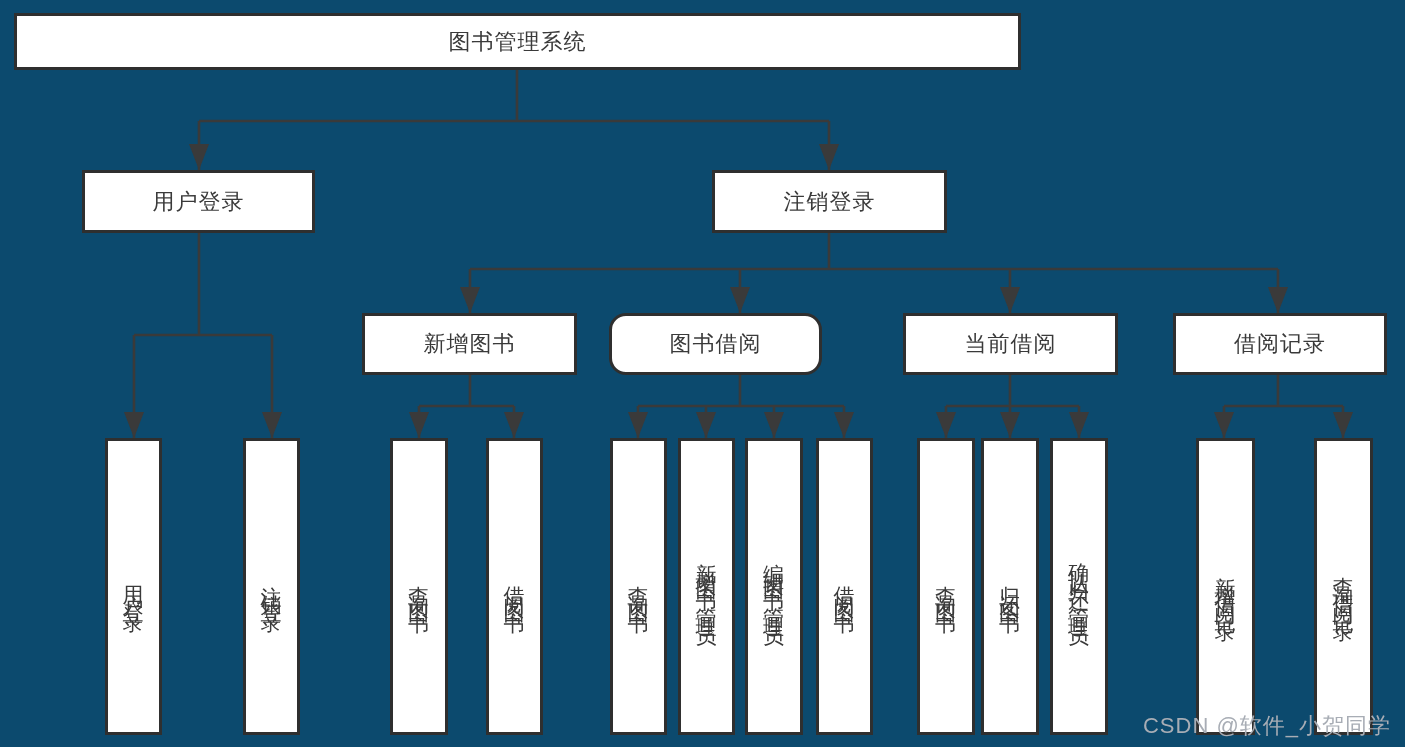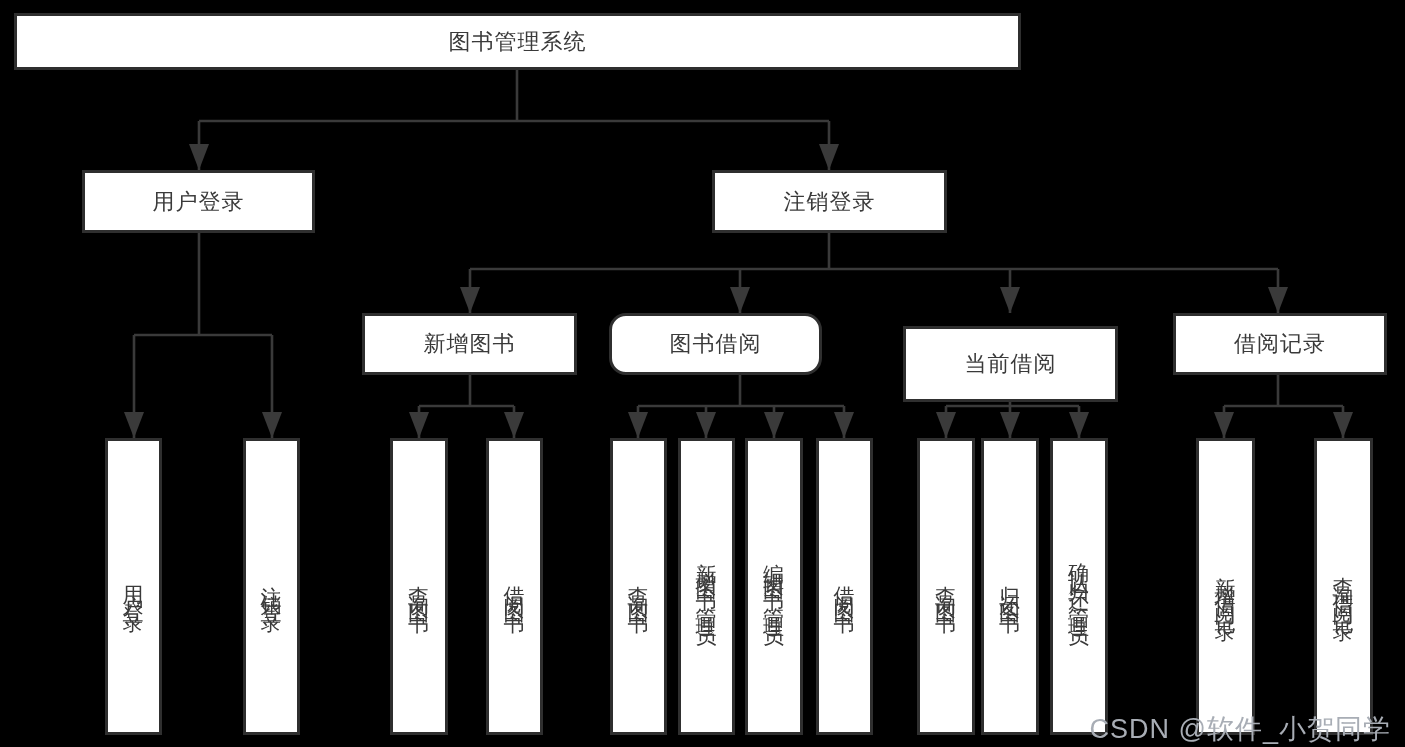--- a/index.html
+++ b/index.html
@@ -1,34 +1,34 @@
 <!DOCTYPE html>
 <html><head>
 <meta charset="utf-8">
 <style>
   html,body{margin:0;padding:0;background:#ffffff;}
   .canvas{
-    position:relative;width:1405px;height:747px;background:#000000;
+    position:relative;width:1405px;height:747px;background:#0c4a6e;
     font-family:"Liberation Sans","DejaVu Sans",sans-serif;overflow:hidden;
   }
   svg.connectors{position:absolute;left:0;top:0;width:1405px;height:747px;}
   svg.connectors path{stroke:#3a3a3a;stroke-width:2.6;fill:none;}
   svg.connectors polygon{fill:#3a3a3a;stroke:none;}
   .node{
     position:absolute;box-sizing:border-box;border:3px solid #2f2f2f;background:#ffffff;
     display:flex;align-items:center;justify-content:center;color:#3a3a3a;
   }
   .node-h{font-size:22px;letter-spacing:1px;white-space:nowrap;}
   .node-v{
     writing-mode:vertical-rl;text-orientation:mixed;
     font-size:21px;letter-spacing:9px;line-height:1;
     top:438px;height:297px;
   }
   .watermark{
-    position:absolute;top:711px;right:14px;font-size:27px;color:#a8adb5;
+    position:absolute;top:711px;right:14px;font-size:22px;color:#a8adb5;
     letter-spacing:1px;white-space:nowrap;
   }
 </style>
 </head>
 <body>
 
 <div class="canvas">
 
   <svg class="connectors" viewBox="0 0 1405 747">
 
@@ -66,21 +66,21 @@
     <polygon points="1333,412 1353,412 1343,438"></polygon>
   </svg>
 
   <div class="node node-h" style="left:14px;top:13px;width:1007px;height:57px;">图书管理系统</div>
 
   <div class="node node-h" style="left:82px;top:170px;width:233px;height:63px;">用户登录</div>
   <div class="node node-h" style="left:712px;top:170px;width:235px;height:63px;">注销登录</div>
 
   <div class="node node-h" style="left:362px;top:313px;width:215px;height:62px;">新增图书</div>
   <div class="node node-h" style="left:609px;top:313px;width:213px;height:62px;border-radius:17px;">图书借阅</div>
-  <div class="node node-h" style="left:903px;top:326px;width:215px;height:76px;">当前借阅</div>
+  <div class="node node-h" style="left:903px;top:313px;width:215px;height:62px;">当前借阅</div>
   <div class="node node-h" style="left:1173px;top:313px;width:214px;height:62px;">借阅记录</div>
 
   <div class="node node-v" style="left:105px;width:57px;">用户登录</div>
   <div class="node node-v" style="left:243px;width:57px;">注销登录</div>
 
   <div class="node node-v" style="left:390px;width:58px;">查询图书</div>
   <div class="node node-v" style="left:486px;width:57px;">借阅图书</div>
 
   <div class="node node-v" style="left:610px;width:57px;">查询图书</div>
   <div class="node node-v" style="left:678px;width:57px;">新增图书（管理员）</div>

